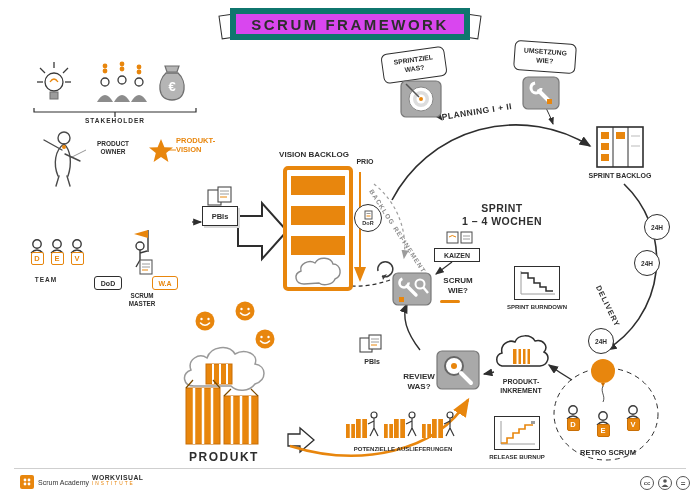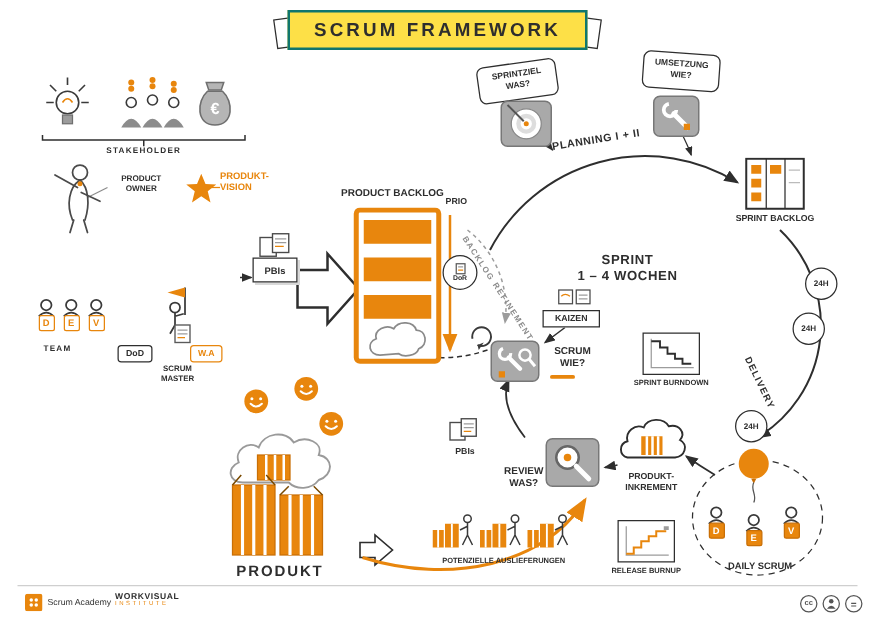--- a/index.html
+++ b/index.html
@@ -59,21 +59,21 @@
     <ellipse cx="606" cy="414" rx="52" ry="46" stroke="#2e2e2e" stroke-width="1" stroke-dasharray="5,4" fill="none"></ellipse>
 
     <path d="M34,108 L34,112 L196,112 L196,108 M115,112 L115,117" stroke="#2e2e2e" stroke-width="1.2" fill="none"></path>
 
     <path d="M86,150 L70,158" stroke="#8a8a8a" stroke-width="0.9" fill="none"></path>
     <path d="M176,150 L166,150" stroke="#e8860d" stroke-width="1" fill="none"></path>
   </svg>
 
   <div class="ribbontab" style="left:220px;top:14px;transform:rotate(-8deg)"></div>
   <div class="ribbontab" style="left:458px;top:14px;transform:rotate(8deg)"></div>
-  <div class="abs" style="left:230px;top:8px;width:240px;height:32px;background:#fde047;border:2px solid #0f766e;display:flex;align-items:center;justify-content:center">
+  <div class="abs" style="left:230px;top:8px;width:240px;height:32px;background:#d946ef;border:6px solid #0f766e;display:flex;align-items:center;justify-content:center">
     <span style="font-size:15px;font-weight:700;letter-spacing:2.5px">SCRUM FRAMEWORK</span>
   </div>
 
   <div class="abs" style="left:34px;top:60px">
     <svg width="40" height="46" viewBox="0 0 40 46">
       <g stroke="#3a3a3a" stroke-width="1.3" fill="none">
         <line x1="20" y1="2" x2="20" y2="8"></line>
           <line x1="6" y1="8" x2="11" y2="13"></line>
           <line x1="34" y1="8" x2="29" y2="13"></line>
           <line x1="3" y1="22" x2="9" y2="22"></line>
@@ -200,21 +200,21 @@
         <rect x="12" y="1" width="13" height="15" fill="#fff" stroke="#4a4a4a" stroke-width="1.1"></rect>
         <line x1="14" y1="5" x2="23" y2="5" stroke="#9c9c9c"></line>
         <line x1="14" y1="8" x2="23" y2="8" stroke="#9c9c9c"></line>
         <line x1="14" y1="11" x2="21" y2="11" stroke="#e8860d"></line>
       </svg>
   </div>
   <div class="boxc" style="left:202px;top:206px;width:36px;height:20px;font-size:7.5px;box-shadow:2px 2px 0 #d9d9d9">
     <span>PBIs</span>
   </div>
 
-  <div class="lbl" style="left:268px;top:150px;width:92px;font-size:8px">PRODUCT BACKLOG</div>
+  <div class="lbl" style="left:268px;top:150px;width:92px;font-size:8px">VISION BACKLOG</div>
   <div class="lbl" style="left:350px;top:158px;width:30px;font-size:7px">PRIO</div>
   <div class="abs" style="left:282px;top:166px">
     <svg width="72" height="126" viewBox="0 0 72 126">
       <rect x="3" y="2" width="66" height="121" rx="3" fill="#fff" stroke="#e8860d" stroke-width="4"></rect>
       <rect x="9" y="10" width="54" height="19" fill="#e8860d"></rect>
       <rect x="9" y="40" width="54" height="19" fill="#e8860d"></rect>
       <rect x="9" y="70" width="54" height="19" fill="#e8860d"></rect>
       <path d="M22,118 C13,118 11,108 19,105 C17,98 27,93 33,97 C37,90 49,91 51,98 C59,98 61,110 53,113 C51,119 41,120 37,117 Z" fill="#fff" stroke="#8a8a8a" stroke-width="1.4"></path>
     </svg>
   </div>
@@ -396,21 +396,21 @@
   </div>
   <div class="fig daily" style="left:624px;top:404px">
     <svg width="18" height="16" viewBox="0 0 18 16">
         <circle cx="9" cy="6" r="4.2" fill="#fff" stroke="#3a3a3a" stroke-width="1.4"></circle>
         <path d="M3,15 Q9,9 15,15" fill="none" stroke="#3a3a3a" stroke-width="1.4"></path>
       </svg>
     <div class="letterbox">
         <span>V</span>
       </div>
   </div>
-  <div class="lbl" style="left:576px;top:448px;width:64px;font-size:7.5px">DAILY SCRUM</div>
+  <div class="lbl" style="left:576px;top:448px;width:64px;font-size:7.5px">RETRO SCRUM</div>
 
   <div class="abs" style="left:178px;top:336px">
     <svg width="92" height="58" viewBox="0 0 92 58">
       <path d="M16,50 C5,50 3,38 13,34 C9,24 21,16 29,22 C33,10 51,8 57,18 C67,12 81,18 77,28 C89,30 89,44 77,48 C71,56 59,56 53,50 Z" fill="#fff" stroke="#9a9a9a" stroke-width="1.5"></path>
     </svg>
   </div>
   <div class="abs" style="left:194px;top:310px">
     <svg width="22" height="22" viewBox="0 0 22 22">
         <circle cx="11" cy="11" r="9.5" fill="#e8860d"></circle>
         <circle cx="7.5" cy="9" r="1.2" fill="#fff"></circle>

